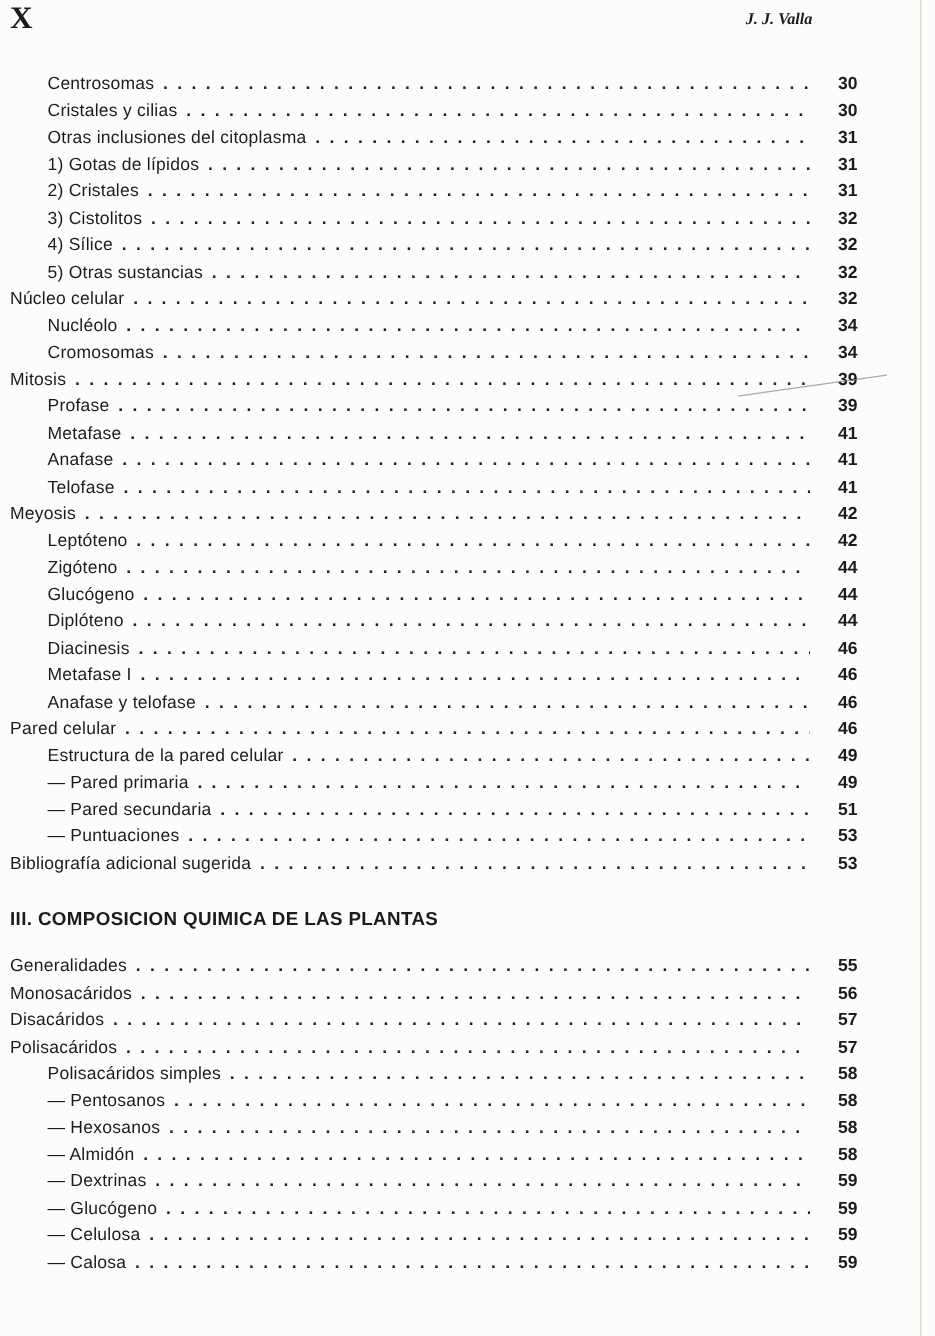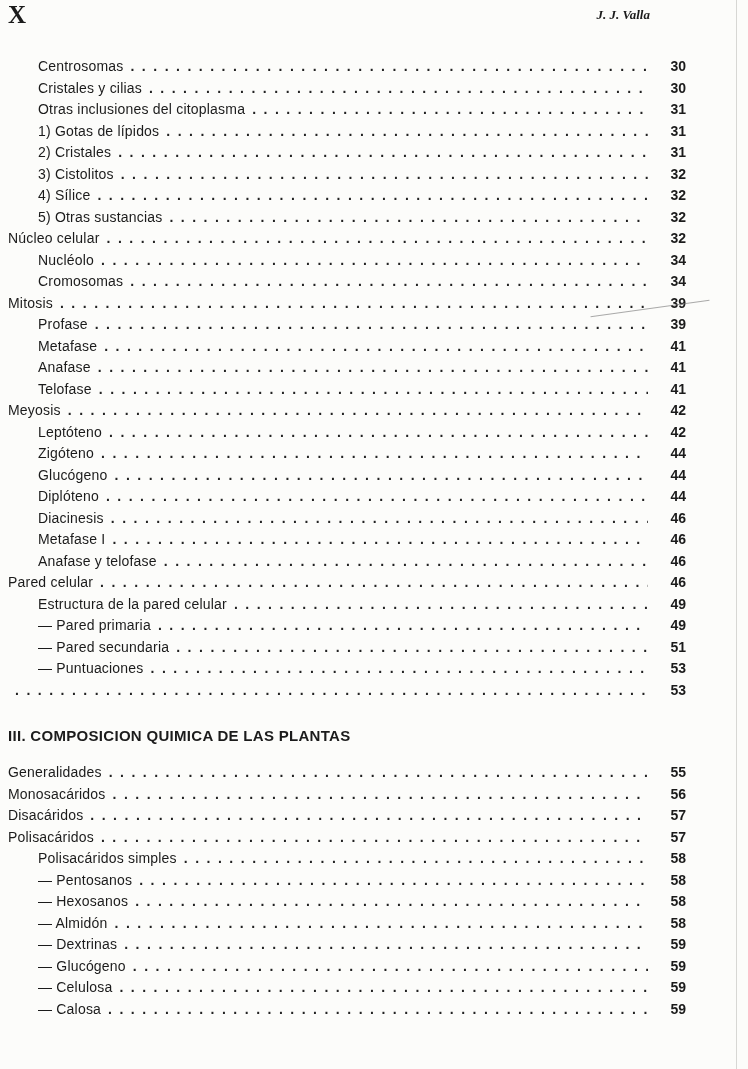--- a/index.html
+++ b/index.html
@@ -256,20 +256,21 @@
         <span class="label">— Pared secundaria</span>
         <span class="leader"></span>
         <span class="pagenum">51</span>
       </div>
       <div class="row indent1">
         <span class="label">— Puntuaciones</span>
         <span class="leader"></span>
         <span class="pagenum">53</span>
       </div>
       <div class="row indent0">
+        <span class="label">Bibliografía adicional sugerida</span>
         <span class="leader"></span>
         <span class="pagenum">53</span>
       </div>
       <div class="section-heading">III. COMPOSICION QUIMICA DE LAS PLANTAS</div>
       <div class="row indent0">
         <span class="label">Generalidades</span>
         <span class="leader"></span>
         <span class="pagenum">55</span>
       </div>
       <div class="row indent0">

